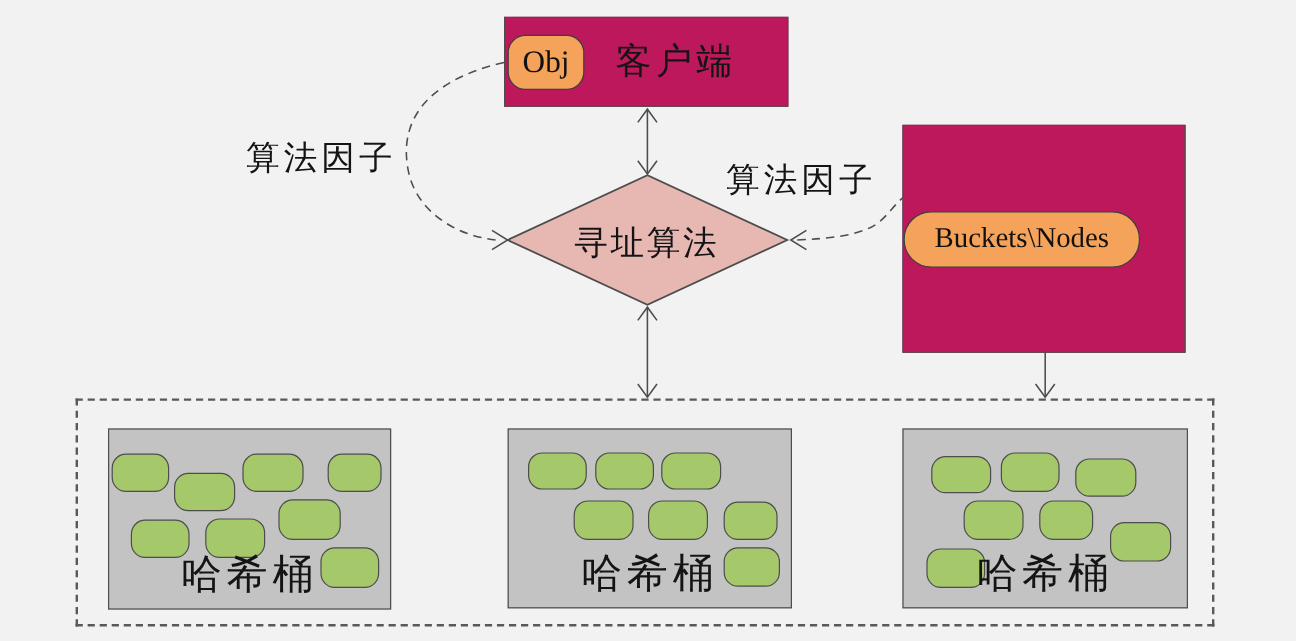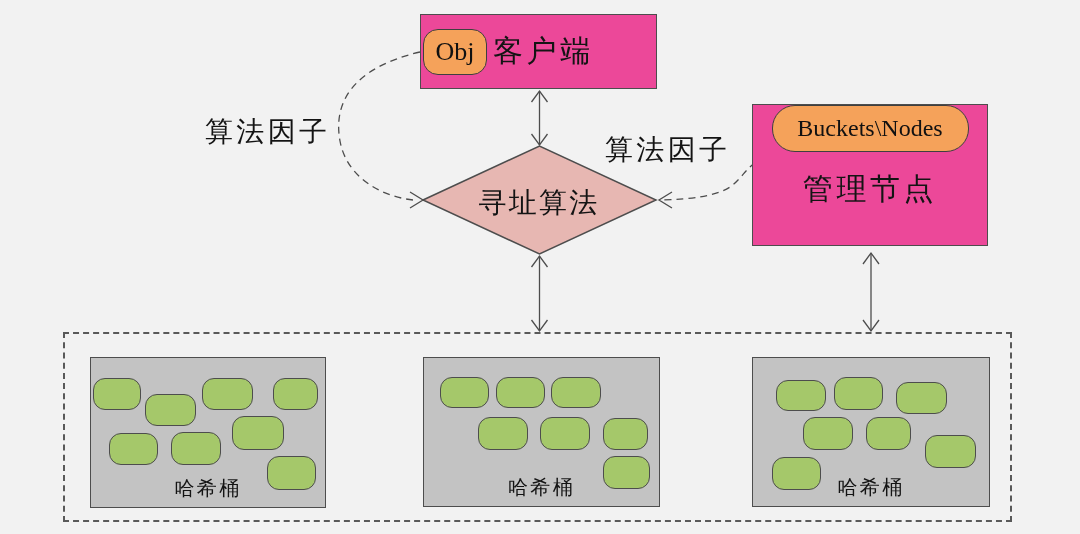--- a/index.html
+++ b/index.html
@@ -3,25 +3,26 @@
 <meta charset="utf-8">
 <style>
   html,body{margin:0;padding:0;background:#f2f2f2;}
   .canvas{
     position:relative;width:1080px;height:534px;background:#f2f2f2;
     overflow:hidden;font-family:"Liberation Serif","DejaVu Serif",serif;color:#141414;
   }
   svg.wires{position:absolute;left:0;top:0;width:1080px;height:534px;pointer-events:none;}
 
   .node{
-    position:absolute;box-sizing:border-box;background:#ec4899;
+    position:absolute;box-sizing:border-box;background:#be185d;
     border:1.5px solid #4d4d4d;
+    gap:20px;
   }
   .client{left:420px;top:14px;width:237px;height:75px;display:flex;align-items:center;}
-  .manager{left:752px;top:104px;width:236px;height:142px;display:flex;flex-direction:column;align-items:center;box-sizing:border-box;}
+  .manager{left:752px;top:104px;width:236px;height:190px;display:flex;flex-direction:row;align-items:center;box-sizing:border-box;}
 
   .tag{
     box-sizing:border-box;background:#f5a25a;border:1.5px solid #3f3f3f;
     display:flex;align-items:center;justify-content:center;color:#111;
   }
   .tag.obj{margin-left:2px;width:64px;height:46px;border-radius:15px;font-size:26px;flex:0 0 auto;}
   .tag.buckets{width:197px;height:47px;border-radius:23px;font-size:24px;padding:0 10px;}
 
   .cjk{letter-spacing:0.12em;}
   .client-label{font-size:30px;margin-left:6px;white-space:nowrap;text-align:center;}
@@ -46,21 +47,21 @@
   .bucket{
     position:absolute;box-sizing:border-box;background:#c3c3c3;
     border:1.5px solid #4d4d4d;
   }
   .pill{
     position:absolute;box-sizing:border-box;background:#a5c86a;
     border:1.5px solid #4d4d4d;border-radius:12px;
   }
   .bucket-label{
     position:absolute;left:0;right:0;bottom:5px;text-align:center;
-    font-size:20px;letter-spacing:0.12em;white-space:nowrap;
+    font-size:34px;letter-spacing:0.12em;white-space:nowrap;
   }
 </style>
 </head>
 <body>
 
 <div class="canvas">
 
   <svg class="wires" viewBox="0 0 1080 534">
 
     <polygon points="423,200 539.5,146 656,200 539.5,254" fill="#e7b7b2" stroke="#4d4d4d" stroke-width="1.5"></polygon>
@@ -99,21 +100,20 @@
     <span class="cjk client-label">客户端</span>
   </div>
 
   <div class="factor left cjk">算法因子</div>
   <div class="factor right cjk">算法因子</div>
 
   <div class="diamond-label">寻址算法</div>
 
   <div class="node manager">
     <span class="tag buckets">Buckets\Nodes</span>
-    <span class="cjk manager-label">管理节点</span>
   </div>
 
 
   <div class="buckets-container">
 
     <div class="bucket" style="left:25px;top:23px;width:236px;height:151px;">
       <div class="pill" style="left:2px;top:20px;width:48px;height:32px;"></div>
       <div class="pill" style="left:54px;top:36px;width:51px;height:32px;"></div>
       <div class="pill" style="left:111px;top:20px;width:51px;height:32px;"></div>
       <div class="pill" style="left:182px;top:20px;width:45px;height:32px;"></div>

